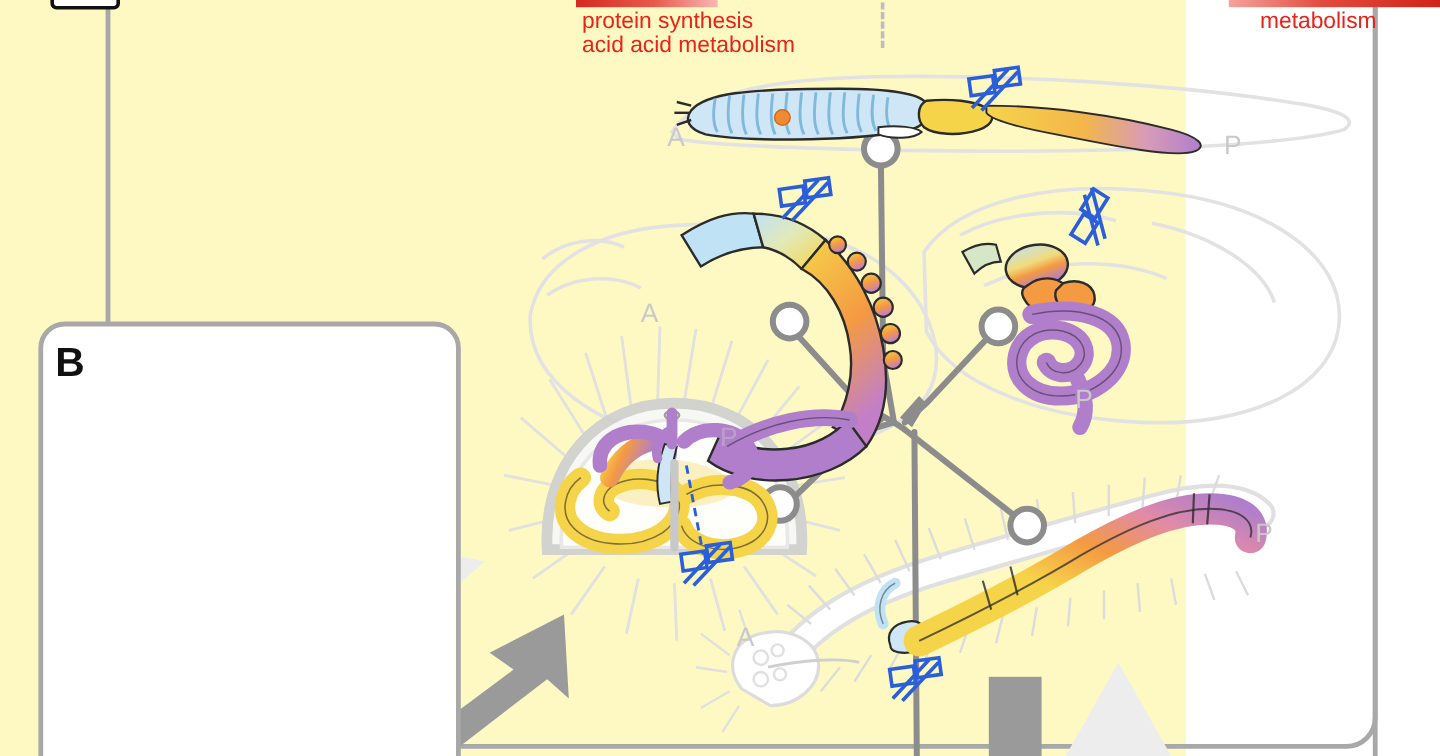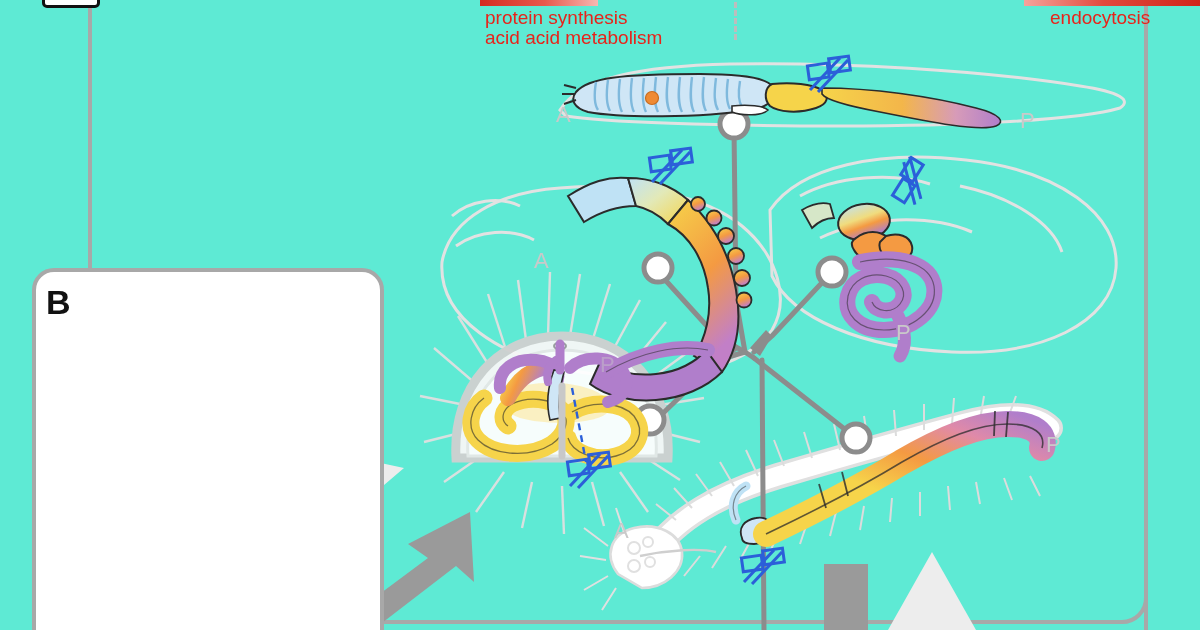--- a/index.html
+++ b/index.html
@@ -4,22 +4,22 @@
 <style>
   html, body {
     margin: 0; padding: 0;
     width: 1200px; height: 630px;
     overflow: hidden;
     background: #ffffff;
     font-family: "Liberation Sans", sans-serif;
   }
   #root {
     position: relative;
-    width: 1200px; height: 630px;
-    background: #5eead4;
+    width: 988px; height: 630px;
+    background: #fef9c3;
   }
   .abs { position: absolute; }
 
   
   .panel-a-frame {
     left: 88px; top: -66px;
     width: 1060px; height: 690px;
     border: 4px solid #a8a8a8;
     border-radius: 26px;
     background: transparent;
@@ -110,21 +110,21 @@
 
   <div class="abs topleft-box"></div>
 
   <div class="abs red-bar-left"></div>
   <div class="abs red-bar-right"></div>
   <div class="abs red-text red-text-left">
     <div>protein synthesis</div>
     <div>acid acid metabolism</div>
   </div>
   <div class="abs red-text red-text-right">
-    <div>endocytosis</div>
+    <div>metabolism</div>
   </div>
 
   <div class="abs dash-divider"></div>
 
   <svg class="abs canvas" viewBox="0 0 1200 630">
     <defs>
       <linearGradient id="gutA" x1="0" y1="0" x2="1" y2="0">
         <stop offset="0%" stop-color="#f6d44a"></stop>
         <stop offset="45%" stop-color="#f3b64a"></stop>
         <stop offset="75%" stop-color="#d79bb8"></stop>

